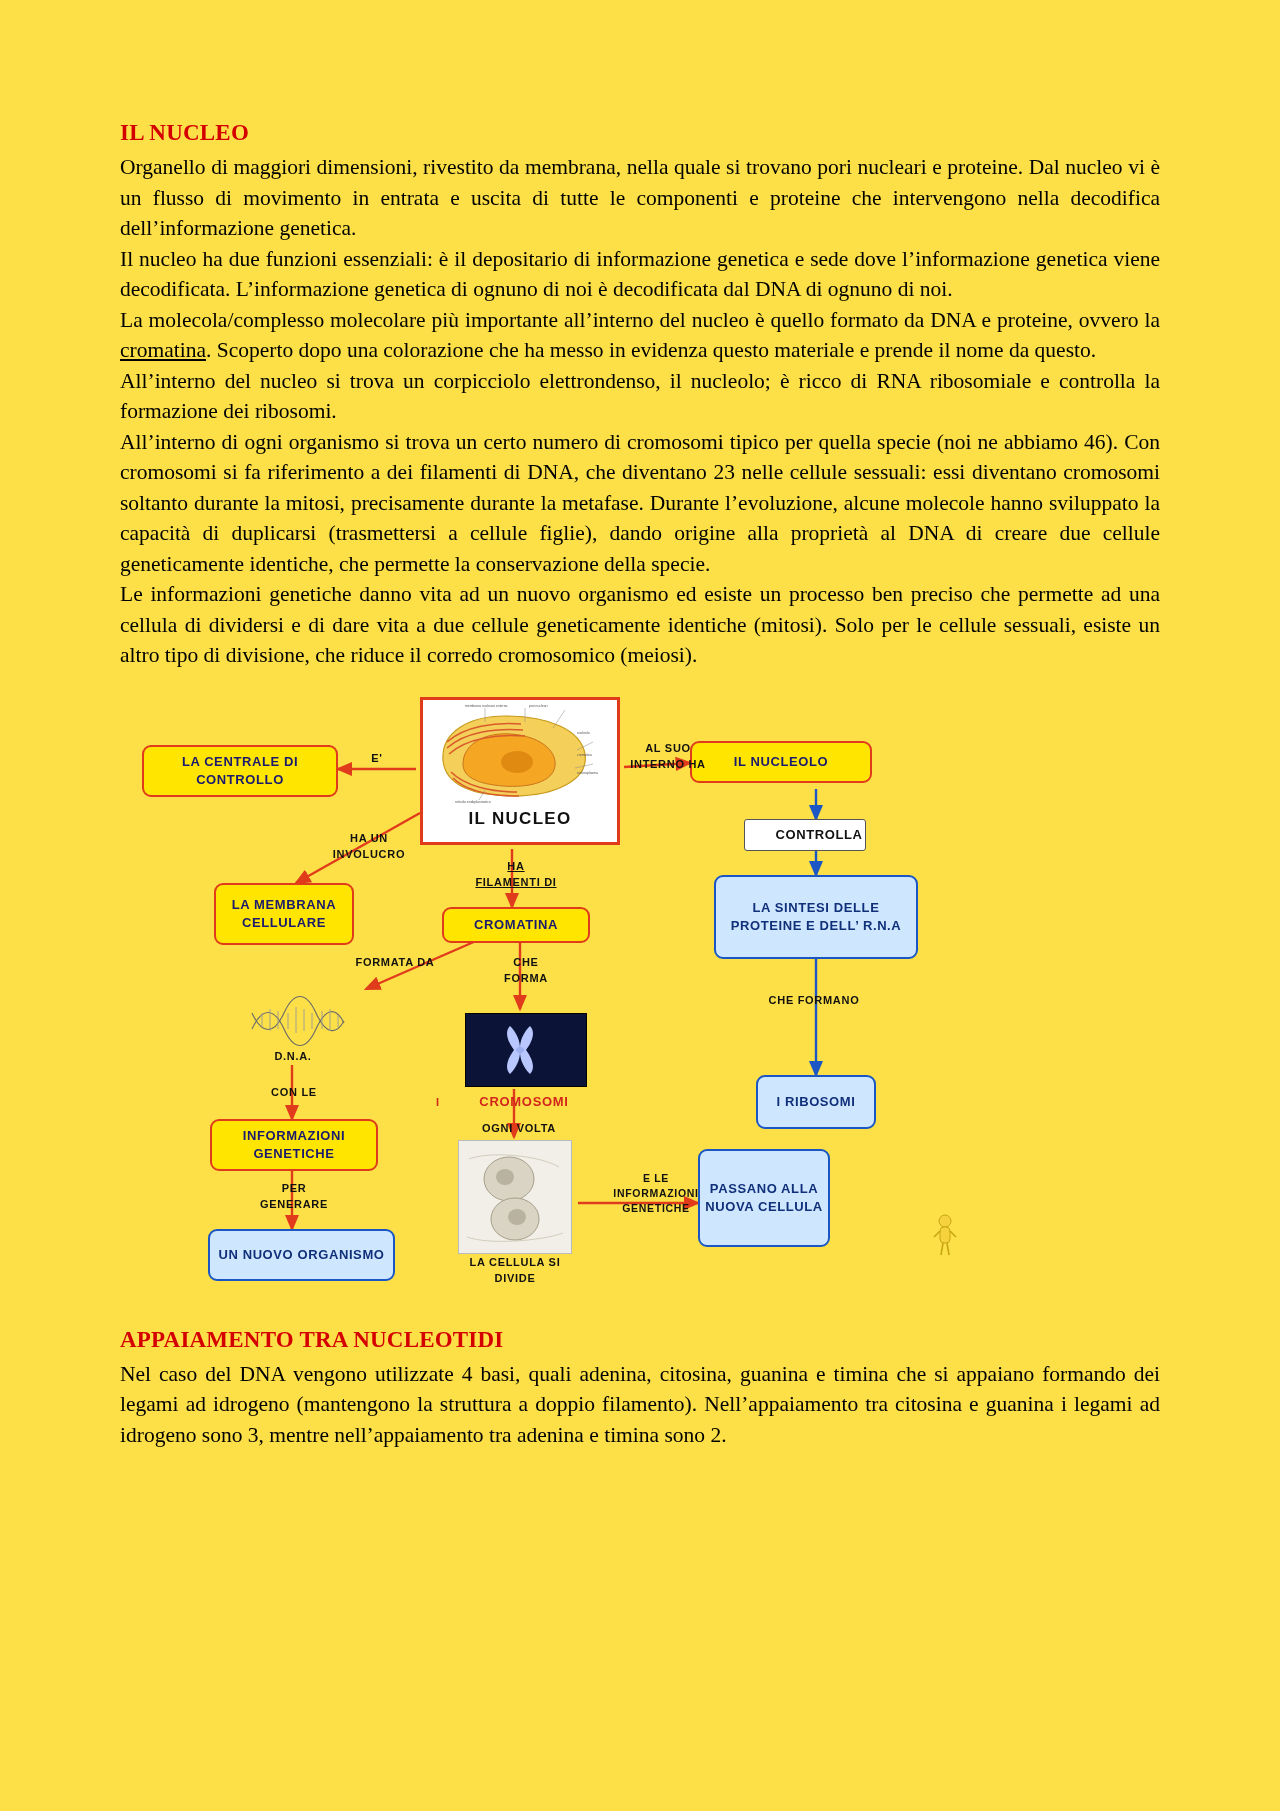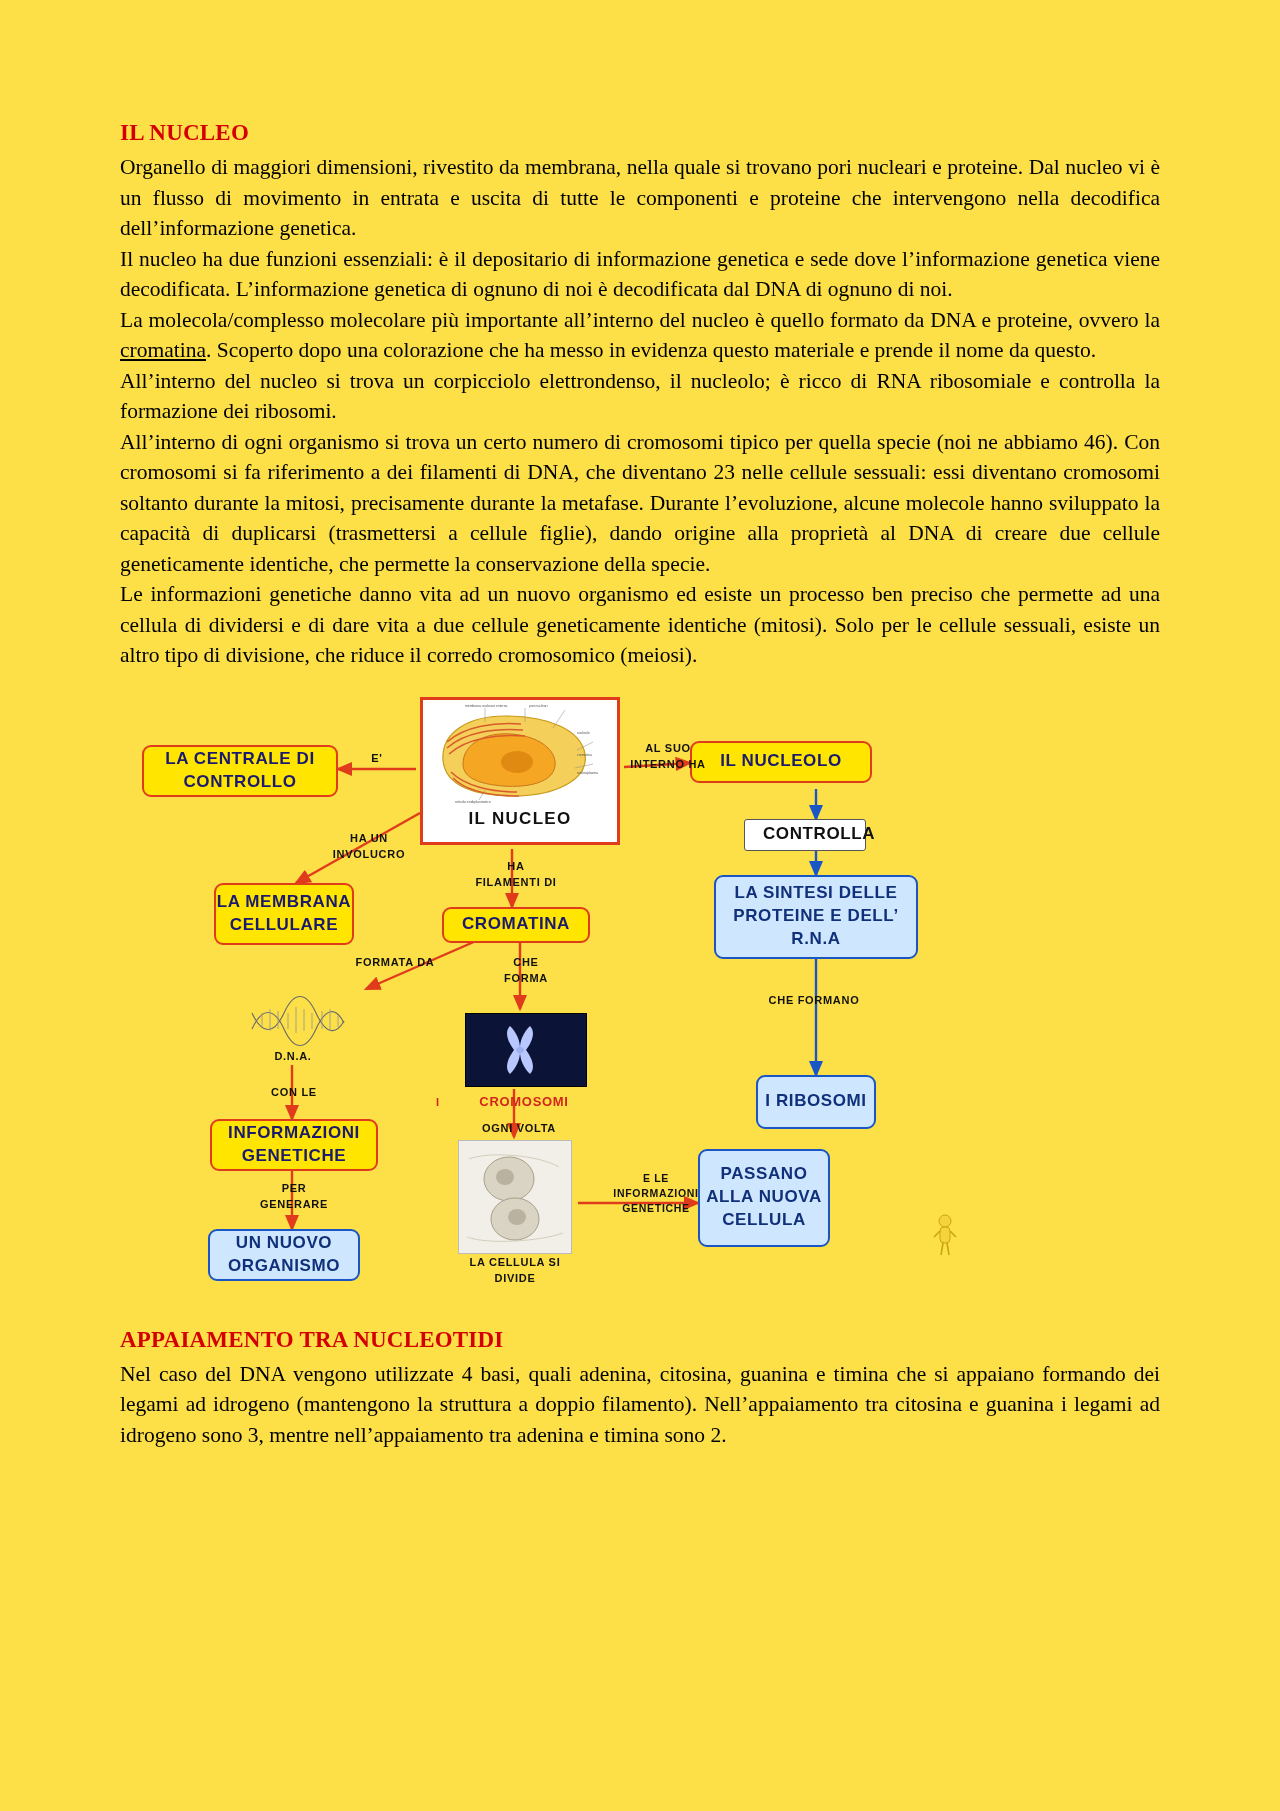--- a/index.html
+++ b/index.html
@@ -58,21 +58,21 @@
   }
   .node {
     position: absolute;
     box-sizing: border-box;
     display: flex;
     align-items: center;
     justify-content: center;
     text-align: center;
     font-family: "Liberation Sans", sans-serif;
     font-weight: bold;
-    font-size: 17px;
+    font-size: 13px;
     letter-spacing: 0.6px;
     line-height: 1.35;
     border-radius: 9px;
   }
   .node.yellow {
     background: #ffe500;
     border: 2.2px solid #e03c1c;
     color: #1a1a6e;
   }
   .node.blue {
@@ -285,37 +285,37 @@
       <div class="node blue" style="left:594px; top:182px; width:204px; height:84px;">LA   SINTESI
 DELLE    PROTEINE
 E  DELL’   R.N.A</div>
 
       <div class="node blue" style="left:636px; top:382px; width:120px; height:54px;">I
 RIBOSOMI</div>
 
       <div class="node yellow" style="left:90px; top:426px; width:168px; height:52px;">INFORMAZIONI
 GENETICHE</div>
 
-      <div class="node blue" style="left:88px; top:536px; width:152px; height:52px;">UN   NUOVO
+      <div class="node blue" style="left:88px; top:536px; width:187px; height:52px;">UN   NUOVO
 ORGANISMO</div>
 
       <div class="node blue" style="left:578px; top:456px; width:132px; height:98px;">PASSANO
 ALLA
 NUOVA
 CELLULA</div>
 
       <div class="lbl" style="left:232px; top:58px; width:50px;">E'</div>
 
       <div class="lbl" style="left:492px; top:48px; width:112px;">AL   SUO
 INTERNO    HA</div>
 
       <div class="lbl" style="left:196px; top:138px; width:106px;">HA  UN
 INVOLUCRO</div>
 
-      <div class="lbl" style="left:330px; top:166px; width:132px;">HA
+      <div class="lbl" style="left:330px; top:166px; width:132px;text-decoration:underline;">HA
 FILAMENTI   DI</div>
 
       <div class="lbl" style="left:208px; top:262px; width:134px;">FORMATA   DA</div>
 
       <div class="lbl" style="left:368px; top:262px; width:76px;">CHE
 FORMA</div>
 
       <div class="lbl" style="left:608px; top:300px; width:172px;">CHE    FORMANO</div>
 
       <div class="lbl" style="left:124px; top:356px; width:98px;">D.N.A.</div>

